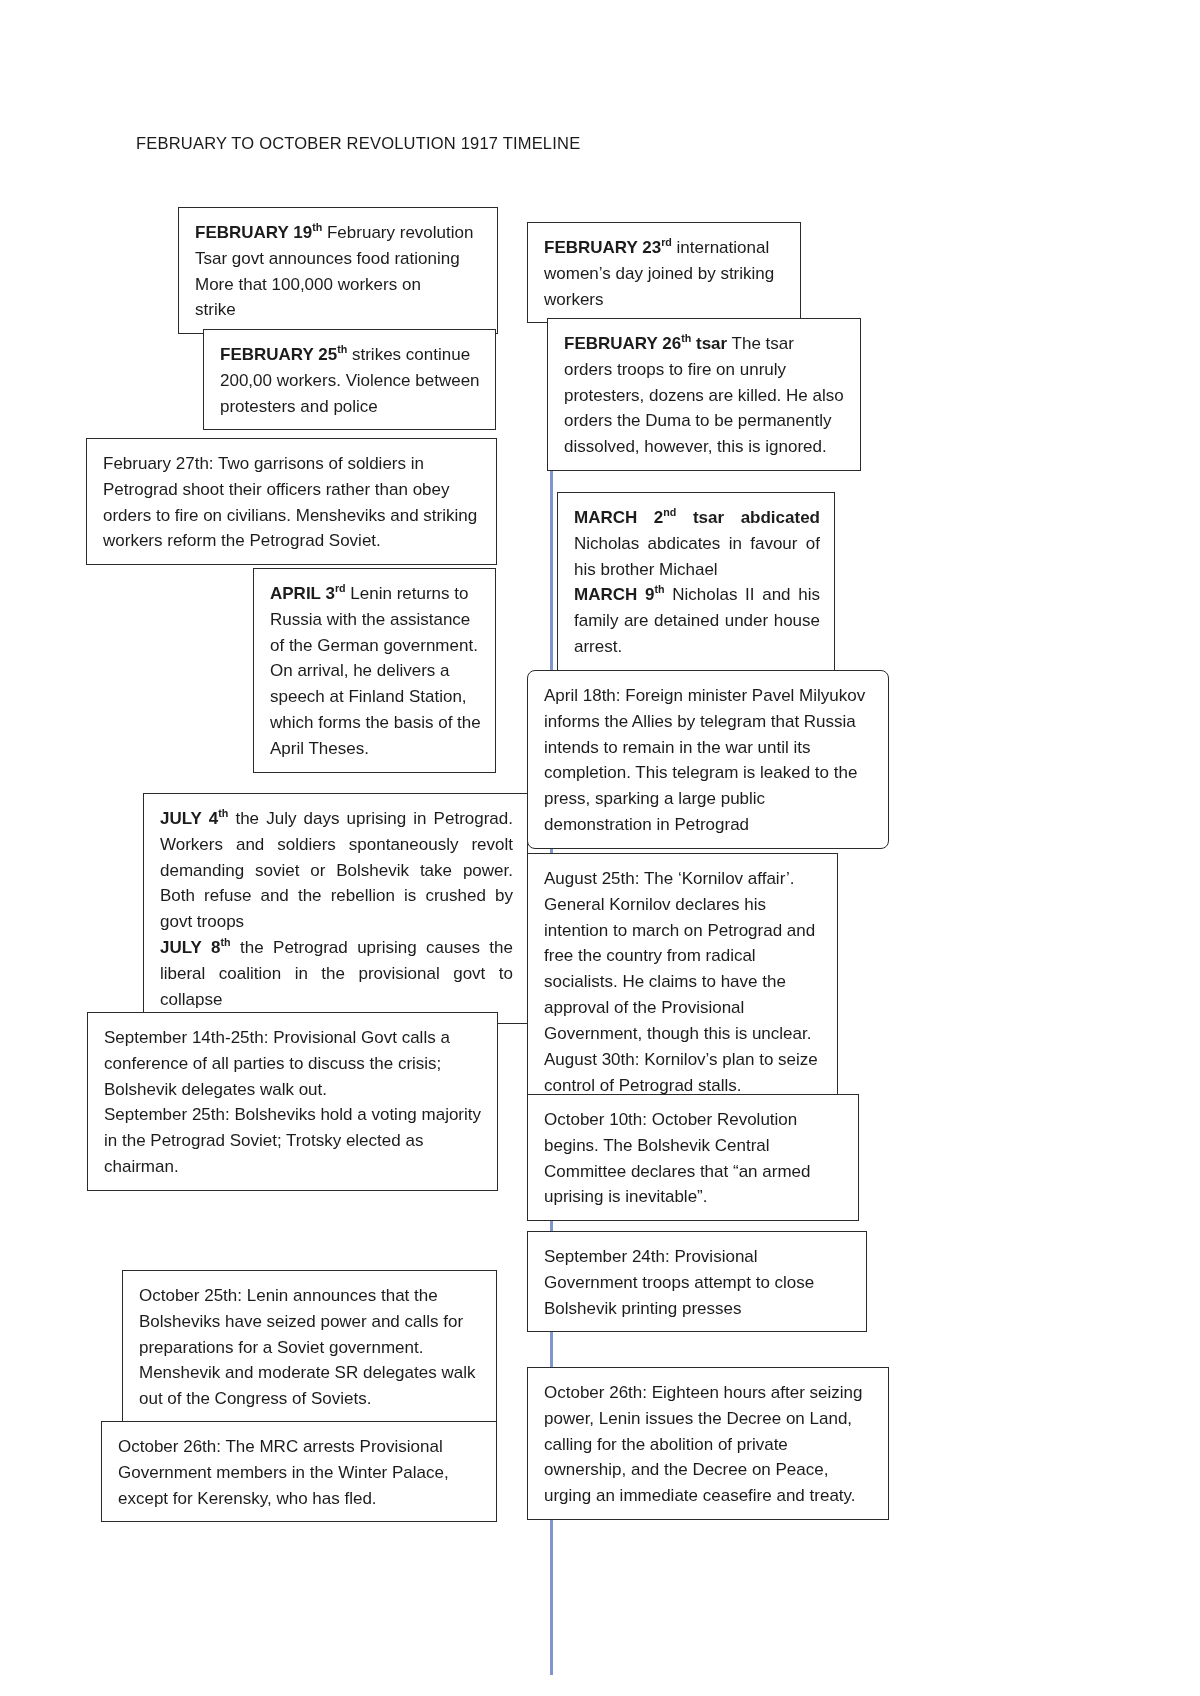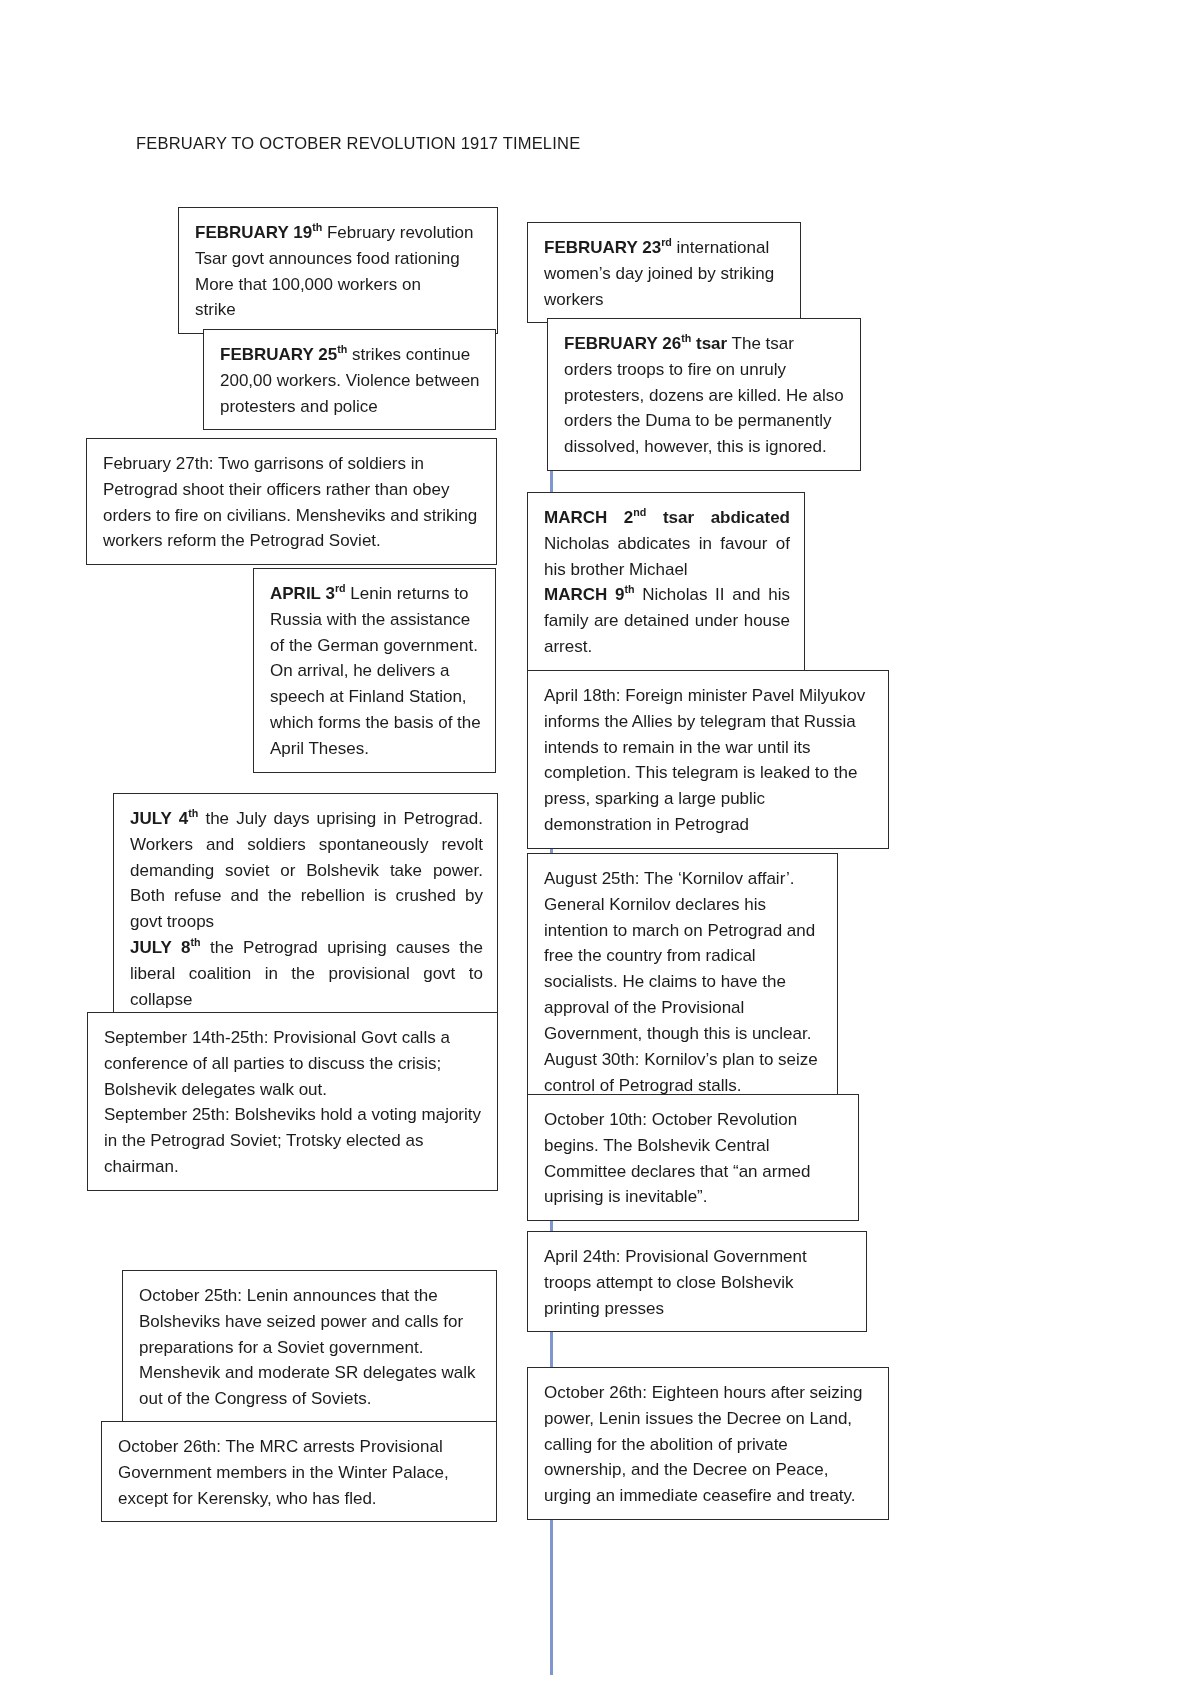--- a/index.html
+++ b/index.html
@@ -44,21 +44,21 @@
   .tl-box {
     position: absolute;
     box-sizing: border-box;
     border: 1.6px solid #2b2b2b;
     background: #ffffff;
     padding: 12px 14px 10px 16px;
     font-size: 17px;
     line-height: 1.52;
     color: #1c1c1c;
   }
-  .tl-box.justify { text-align: justify; }
+  .tl-box.justify { text-align: justify; margin-left: 30px; }
   .tl-box.justify p { text-align: justify; text-align-last: left; }
 
   .tl-box p {
     margin: 0;
   }
 
   .lbl {
     font-weight: 700;
   }
   sup {
@@ -75,21 +75,21 @@
   #box-apr3    { left: 253px; top: 568px;  width: 243px; }
   #box-jul     { left: 113px; top: 793px;  width: 385px; }
   #box-sep     { left: 87px;  top: 1012px; width: 411px; }
   #box-oct25l  { left: 122px; top: 1270px; width: 375px; }
   #box-oct26l  { left: 101px; top: 1421px; width: 396px; }
 
   
   #box-feb23   { left: 527px; top: 222px;  width: 274px; }
   #box-feb26   { left: 527px; top: 318px;  width: 314px; margin-left: 20px; }
   #box-mar     { left: 527px; top: 492px;  width: 278px; }
-  #box-apr18   { left: 527px; top: 670px;  width: 362px; }
+  #box-apr18   { left: 527px; top: 670px;  width: 362px; border-radius: 8px; }
   #box-aug     { left: 527px; top: 853px;  width: 311px; }
   #box-oct10   { left: 527px; top: 1094px; width: 332px; }
   #box-oct24   { left: 527px; top: 1231px; width: 340px; }
   #box-oct26r  { left: 527px; top: 1367px; width: 362px; }
 </style>
 </head>
 <body>
 
 <div class="page">
 
@@ -154,20 +154,20 @@
   <div class="tl-box" id="box-aug">
     <p>August 25th: The ‘Kornilov affair’. General Kornilov declares his intention to march on Petrograd and free the country from radical socialists. He claims to have the approval of the Provisional Government, though this is unclear.</p>
     <p>August 30th: Kornilov’s plan to seize control of Petrograd stalls.</p>
   </div>
 
   <div class="tl-box" id="box-oct10">
     <p>October 10th: October Revolution begins. The Bolshevik Central Committee declares that “an armed uprising is inevitable”.</p>
   </div>
 
   <div class="tl-box" id="box-oct24">
-    <p>April 24th: Provisional Government troops attempt to close Bolshevik printing presses</p>
+    <p>September 24th: Provisional Government troops attempt to close Bolshevik printing presses</p>
   </div>
 
   <div class="tl-box" id="box-oct26r">
     <p>October 26th: Eighteen hours after seizing power, Lenin issues the Decree on Land, calling for the abolition of private ownership, and the Decree on Peace, urging an immediate ceasefire and treaty.</p>
   </div>
 
 </div>
 
 </body></html>

